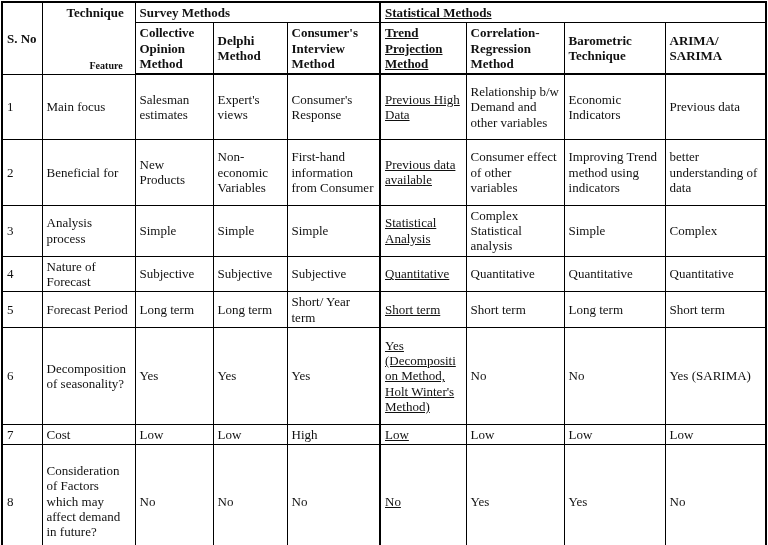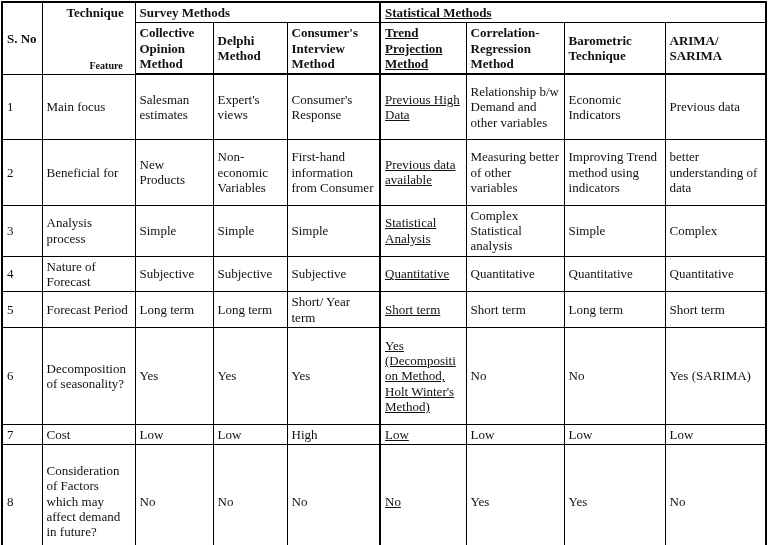--- a/index.html
+++ b/index.html
@@ -136,21 +136,21 @@
       <td>Previous data</td>
     </tr>
 
     <tr style="height:66px">
       <td class="sno">2</td>
       <td class="feat">Beneficial for</td>
       <td>New Products</td>
       <td>Non-economic Variables</td>
       <td>First-hand information from Consumer</td>
       <td class="grp-sep">Previous data available</td>
-      <td>Measuring better of other variables</td>
+      <td>Consumer effect of other variables</td>
       <td>Improving Trend method using indicators</td>
       <td>better understanding of data</td>
     </tr>
 
     <tr style="height:49px">
       <td class="sno">3</td>
       <td class="feat">Analysis process</td>
       <td>Simple</td>
       <td>Simple</td>
       <td>Simple</td>

